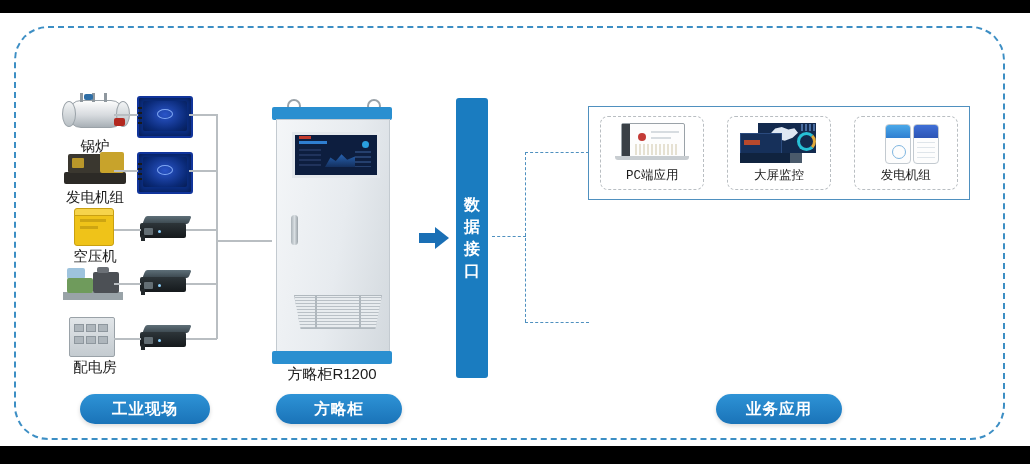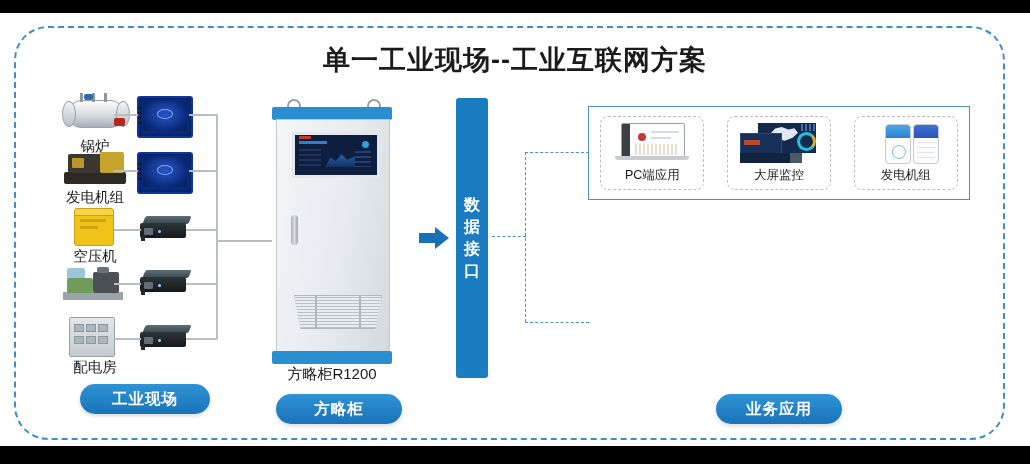--- a/index.html
+++ b/index.html
@@ -135,21 +135,21 @@
   
   .panel{position:absolute;border:1.5px solid #4f90bf;background:#fff;}
   .panel-apps{left:588px;top:106px;width:380px;height:92px;}
   .panel-biz{left:588px;top:214px;width:380px;height:164px;}
 
   .app-cards{position:absolute;left:0;top:0;width:380px;height:92px;display:flex;
     align-items:center;justify-content:space-around;}
   .app-card{width:104px;height:74px;border:1.5px dashed #b9bec2;border-radius:8px;
     display:flex;flex-direction:column;align-items:center;justify-content:flex-start;padding-top:5px;box-sizing:border-box;}
   .app-card .thumb{width:82px;height:42px;position:relative;}
-  .app-card .cap{font-size:12.5px;color:#1b1b1b;margin-top:3px;}
+  .app-card .cap{font-size:12.5px;color:#1b1b1b;margin-top:3px;font-family:Liberation Mono, monospace;}
 
   
   .lap .lid{position:absolute;left:10px;top:1px;width:62px;height:34px;background:#fdfdfd;border:1.5px solid #9aa2a8;border-radius:2px;}
   .lap .sidebar{position:absolute;left:11px;top:2px;width:8px;height:32px;background:#3a4046;}
   .lap .dot{position:absolute;left:27px;top:11px;width:8px;height:8px;border-radius:50%;background:#c33b36;}
   .lap .ln{position:absolute;background:#d7dce0;height:2px;}
   .lap .l1{left:40px;top:9px;width:28px;} .lap .l2{left:40px;top:15px;width:20px;}
   .lap .grid{position:absolute;left:24px;top:22px;width:44px;height:11px;
     background:repeating-linear-gradient(90deg,#e6e1d2 0 2px,transparent 2px 4px);}
   .lap .base{position:absolute;left:4px;top:34px;width:74px;height:4px;background:#c8cdd1;border-radius:0 0 3px 3px;}
@@ -186,35 +186,34 @@
   .pill{height:30px;border:1.2px solid #c3cad0;border-radius:15px;background:#fff;
     display:flex;align-items:center;justify-content:center;
     font-size:15px;color:#1b1b1b;letter-spacing:.5px;}
 
   
   .bpill{position:absolute;height:30px;border-radius:15px;
     background:linear-gradient(180deg,#2e93d6,#1a73b8);
     display:flex;align-items:center;justify-content:center;
     color:#fff;font-size:15.5px;font-weight:bold;letter-spacing:1px;
     box-shadow:0 2px 4px rgba(0,0,0,.15);}
-  .bpill.p1{left:80px;top:384px;width:130px;}
+  .bpill.p1{left:80px;top:394px;width:130px;}
   .bpill.p2{left:276px;top:394px;width:126px;}
   .bpill.p3{left:716px;top:394px;width:126px;}
 </style>
 </head>
 <body>
 
 <div id="root">
 
   <div class="band top"></div>
   <div class="band bottom"></div>
 
   <div class="outer-frame"></div>
 
-  <div class="title">单一工业现场--工业互联网方案</div>
 
   <div class="dev-img boiler" style="left:62px;top:92px;">
     <div class="body"></div>
       <div class="cap"></div>
       <div class="cap r"></div>
     <div class="pipe a"></div>
       <div class="pipe b"></div>
       <div class="pipe c"></div>
     <div class="blu"></div>
       <div class="red"></div>

